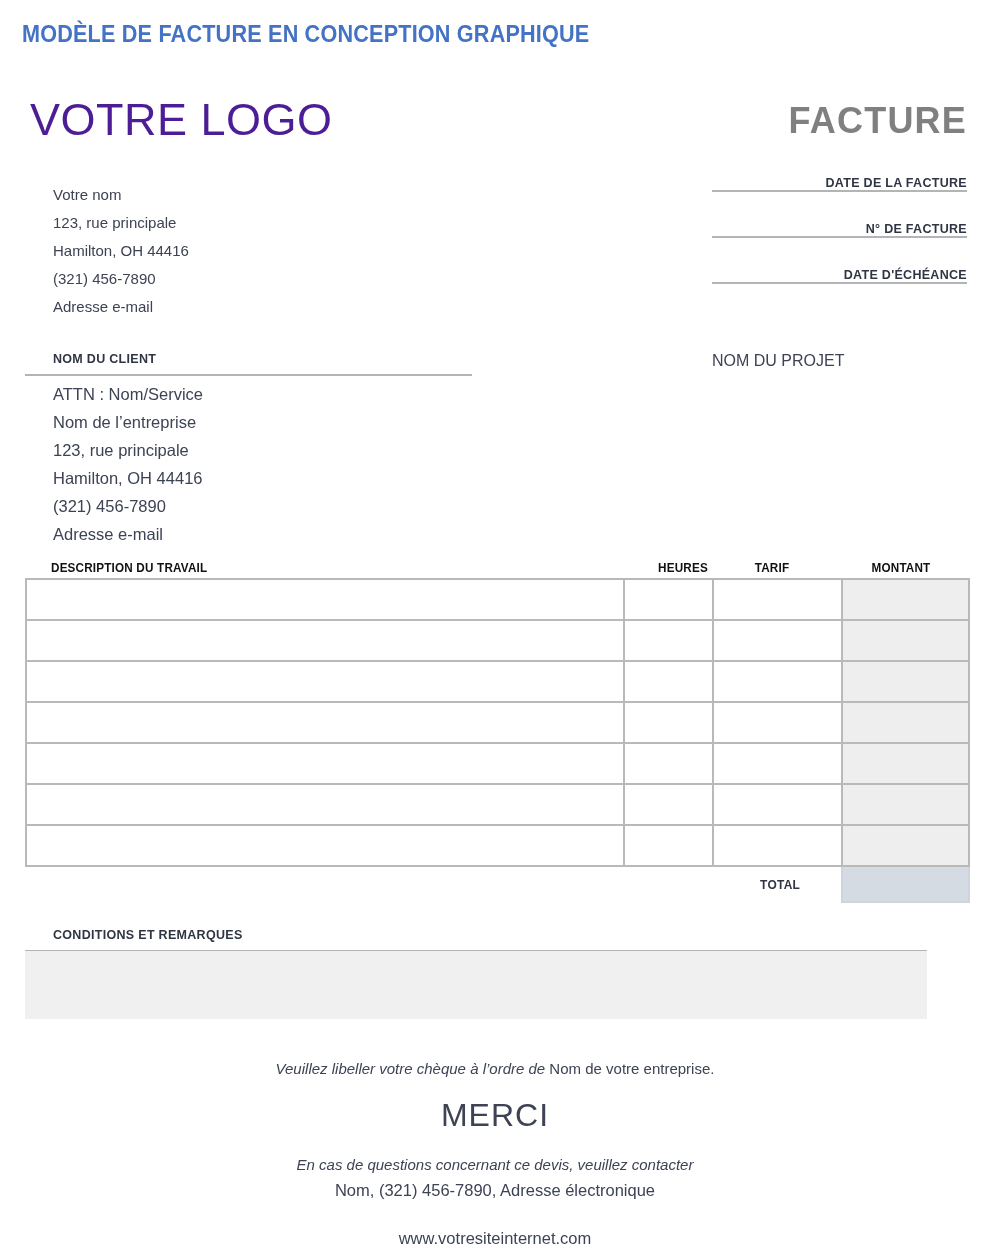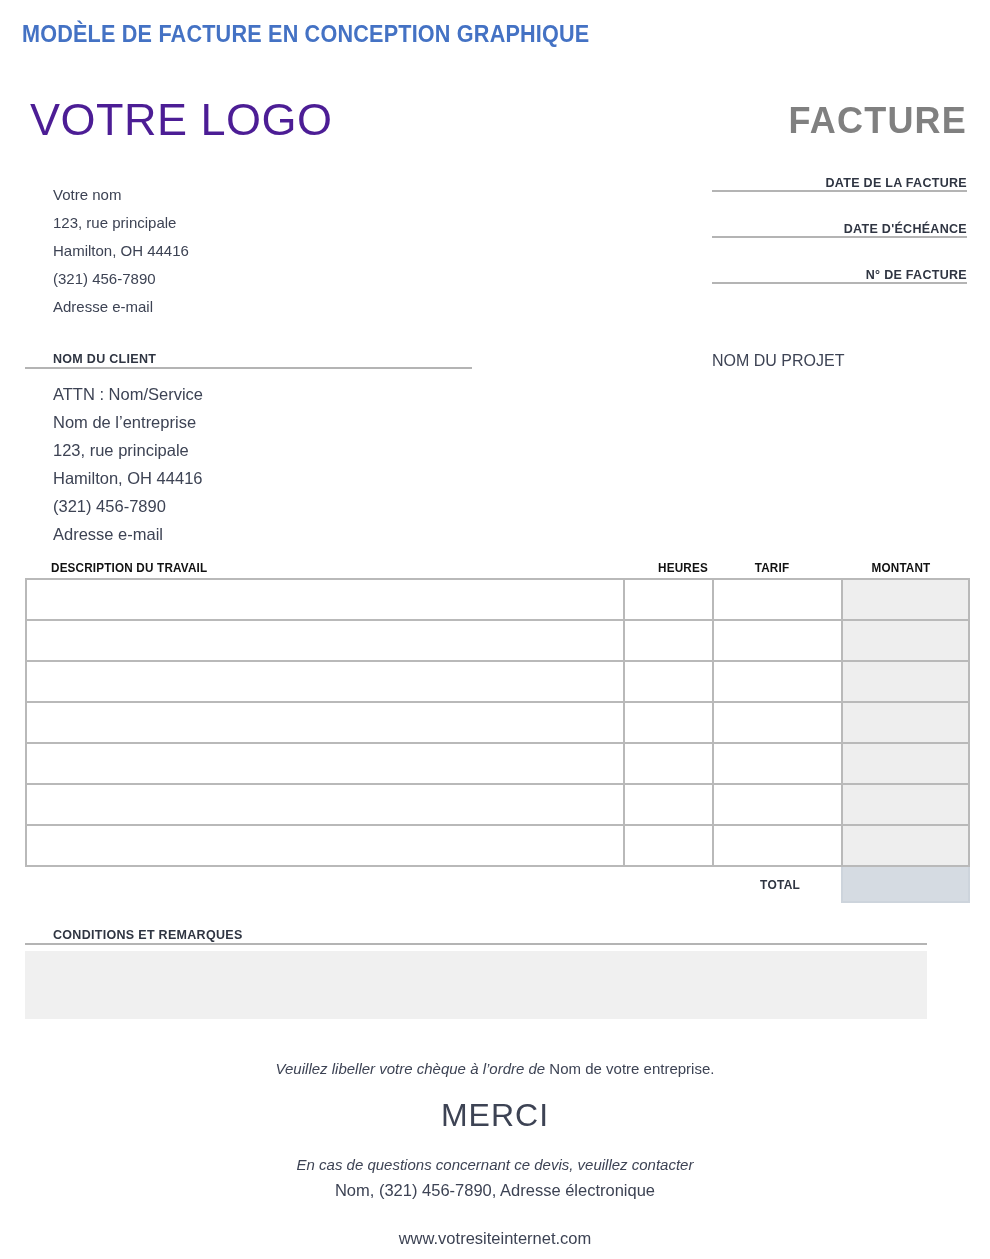--- a/index.html
+++ b/index.html
@@ -75,21 +75,21 @@
     left: 25px;
     top: 352px;
     width: 447px;
   }
   .section-label {
     font-size: 12.5px;
     font-weight: bold;
     letter-spacing: 0.3px;
     color: #2f3542;
     padding-left: 28px;
-    padding-bottom: 1px;
+    padding-bottom: 8px;
   }
   .label-underline {
     border-bottom: 2px solid #b4b4b4;
     width: 100%;
     height: 0;
   }
   .client-block {
     position: absolute;
     left: 53px;
     top: 380px;
@@ -263,25 +263,25 @@
   <div class="line">(321) 456-7890</div>
   <div class="line">Adresse e-mail</div>
 </div>
 
 <div class="meta-fields">
   <div class="meta-field">
     <div class="meta-label">DATE DE LA FACTURE</div>
     <div class="meta-underline"></div>
   </div>
   <div class="meta-field">
-    <div class="meta-label">DATE D'ÉCHÉANCE</div>
+    <div class="meta-label">N° DE FACTURE</div>
     <div class="meta-underline"></div>
   </div>
   <div class="meta-field">
-    <div class="meta-label">N° DE FACTURE</div>
+    <div class="meta-label">DATE D'ÉCHÉANCE</div>
     <div class="meta-underline"></div>
   </div>
 </div>
 
 <div class="meta-project">
   <div class="meta-label">NOM DU PROJET</div>
   <div class="meta-underline"></div>
 </div>
 
 <div class="client-label-wrap">

